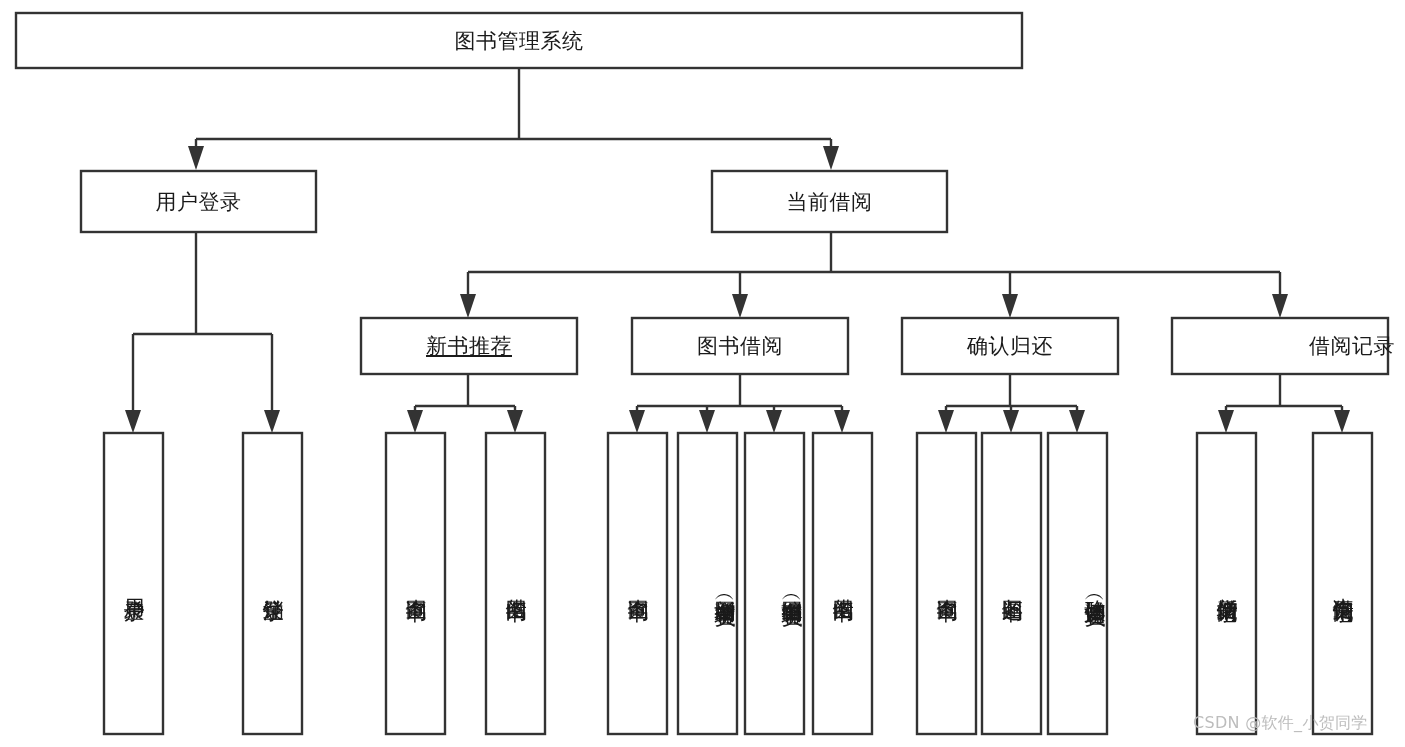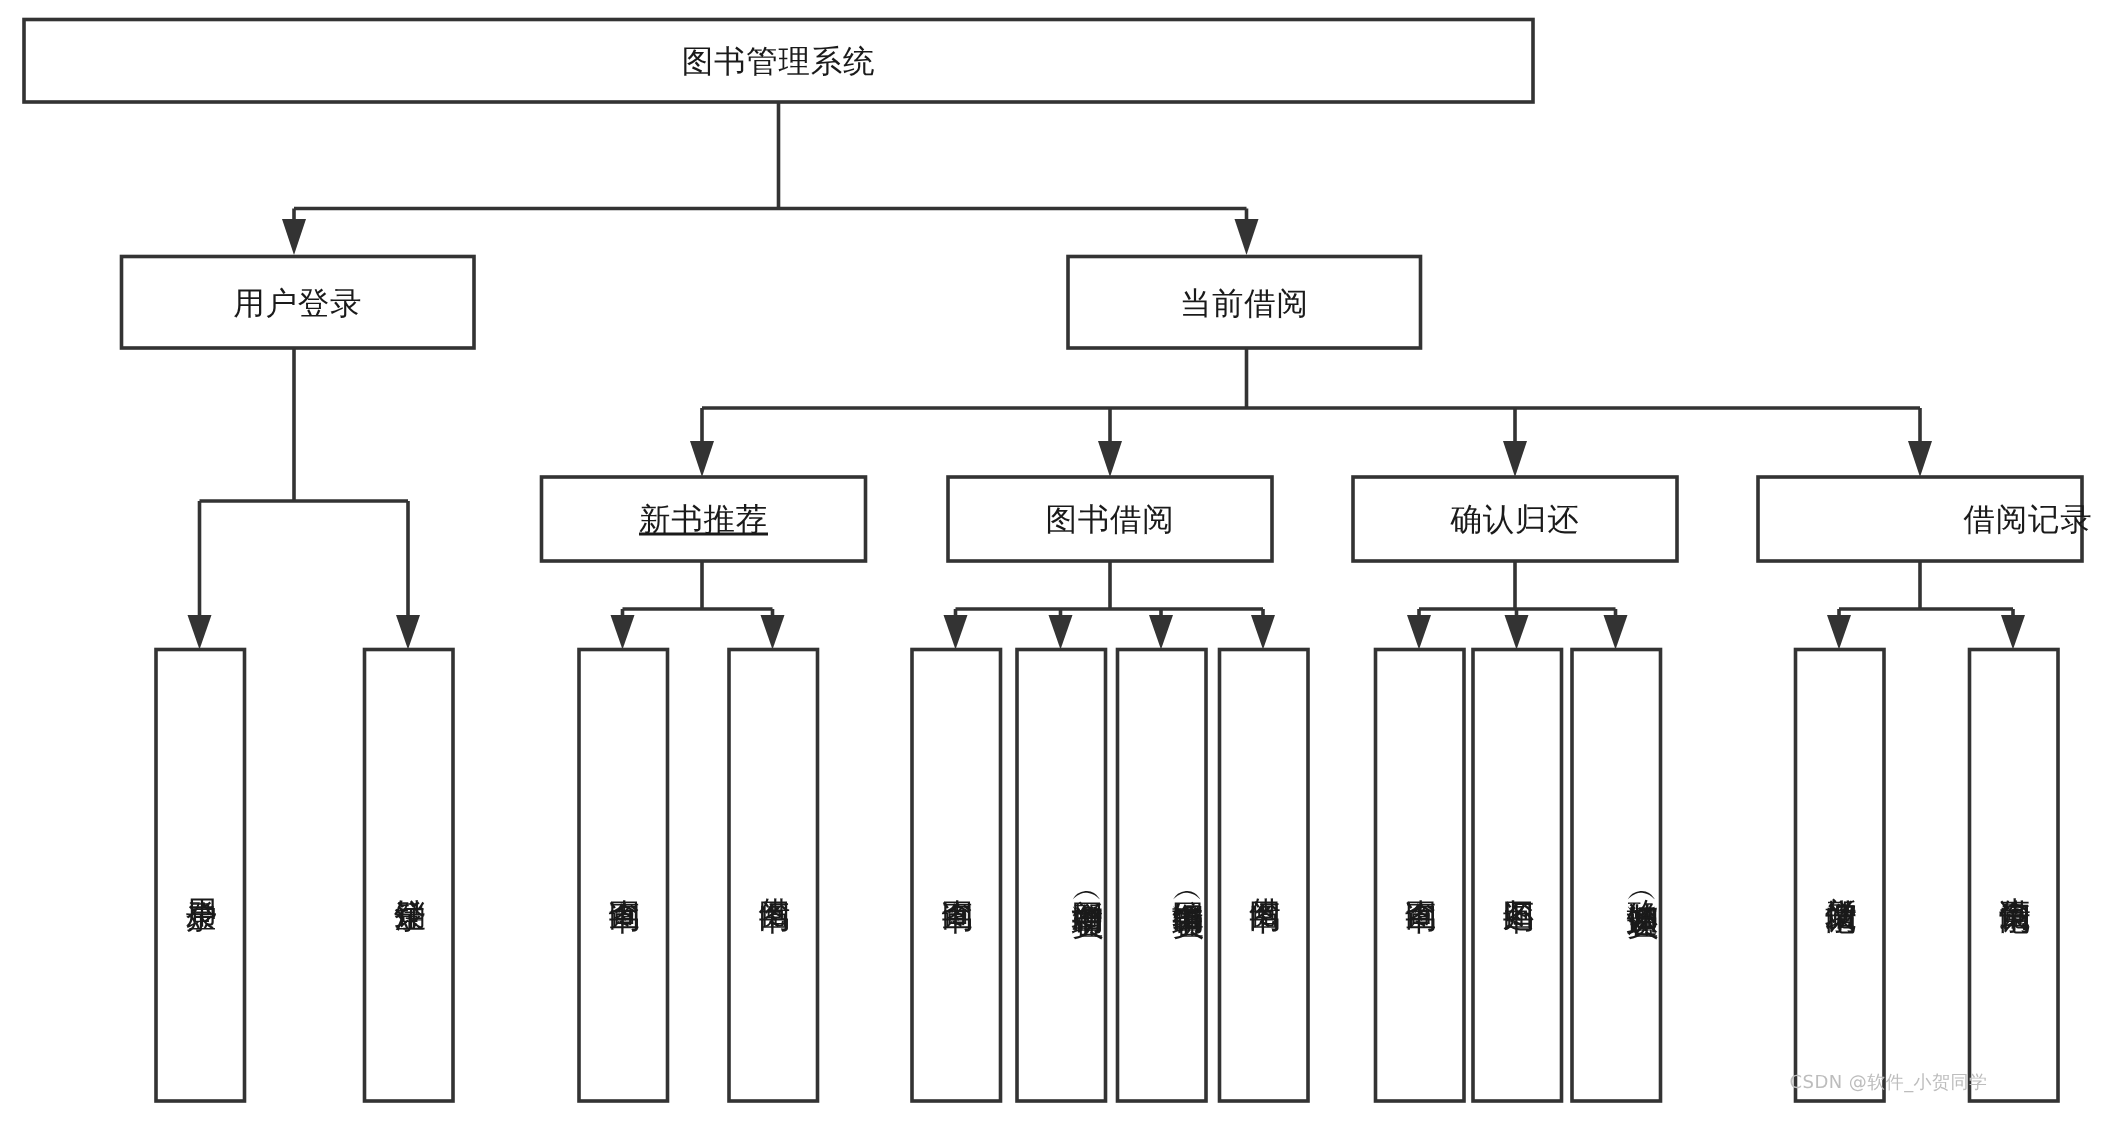--- a/index.html
+++ b/index.html
@@ -64,21 +64,21 @@
     text-orientation: upright;
     letter-spacing: 1px;
     pointer-events: none;
   }
   .node-label-v.centered {
     align-items: center;
   }
   .watermark {
     position: absolute;
     color: #bdbdbd;
-    font-size: 12px;
+    font-size: 16px;
     white-space: nowrap;
     letter-spacing: 0.3px;
   }
 </style>
 </head>
 <body>
 
 <div id="diagram-root">
 
   <svg class="canvas" viewBox="0 0 1405 747">

